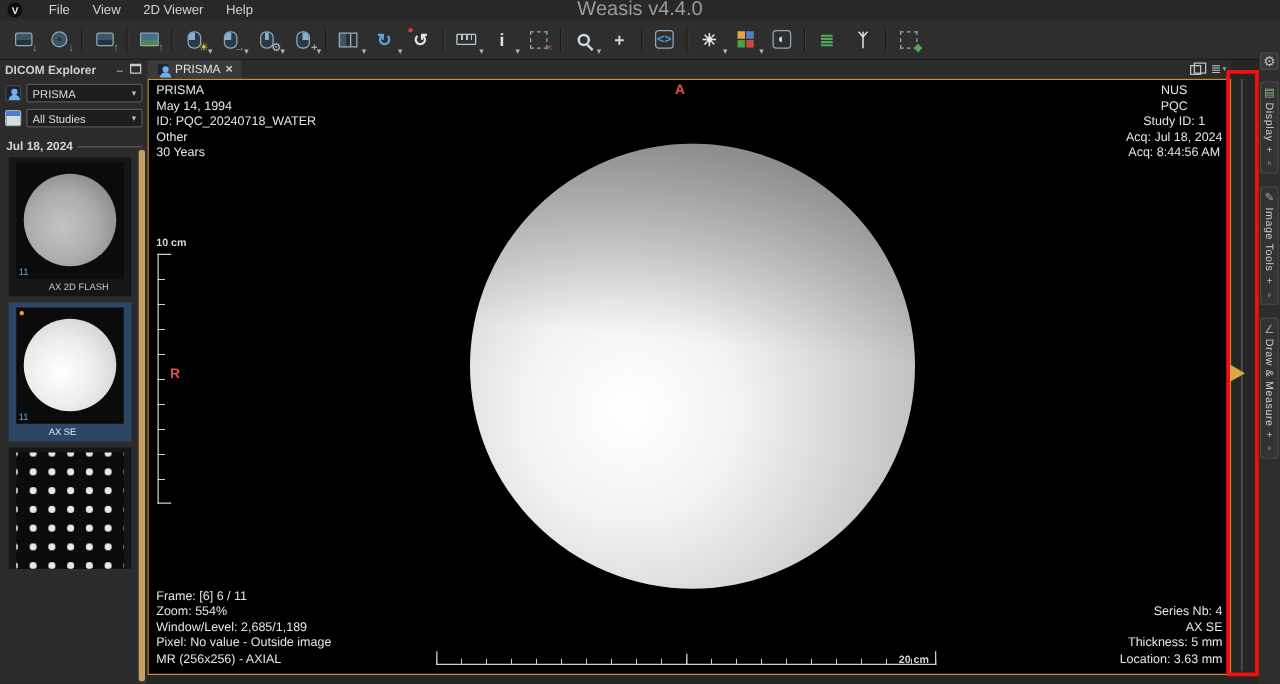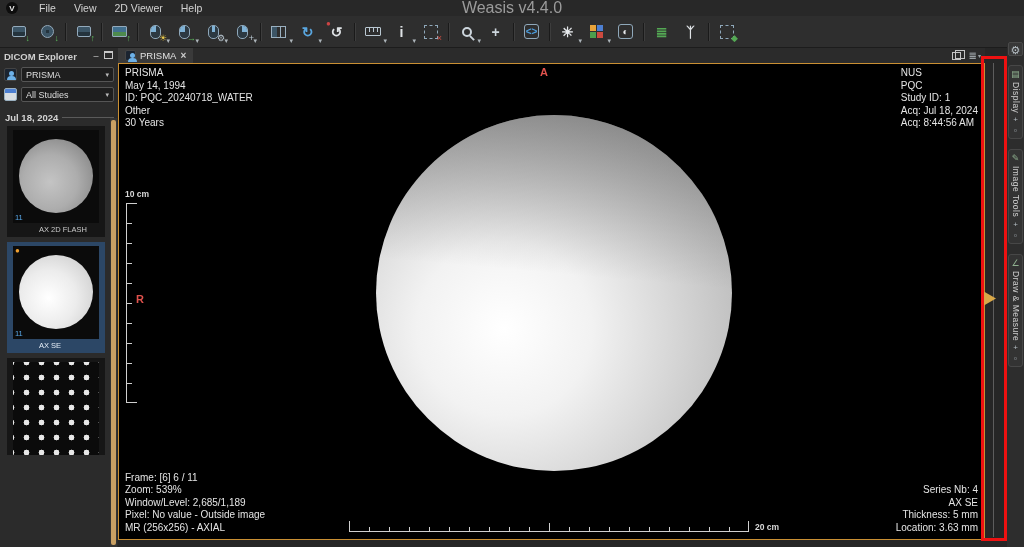--- a/index.html
+++ b/index.html
@@ -110,39 +110,39 @@
 
   .canvas { position:absolute; left:0; top:15px; width:867px; height:477px; background:#000;
             border:1px solid #c98f33; overflow:hidden; }
   .phantom { position:absolute; left:257px; top:51px; width:356px; height:356px; border-radius:50%;
        background:radial-gradient(circle at 36% 60%, #ffffff 0%, #f2f2f2 28%, #d9d9d9 52%, #bdbdbd 78%, #ababab 96%);
   }
   .phantom::before { content:""; position:absolute; inset:0; border-radius:50%;
        background:linear-gradient(185deg, rgba(60,60,60,.45) 0%, rgba(60,60,60,0) 45%); }
   .overlay { position:absolute; color:#e4e4e4; font-size:10px; line-height:12.5px; z-index:3; }
   .ov-tl { left:6px; top:3px; }
-  .ov-tr { right:6px; top:3px; text-align:left; }
+  .ov-tr { right:6px; top:3px; text-align:center; }
   .ov-bl { left:6px; bottom:5px; }
   .ov-br { right:6px; bottom:5px; text-align:right;margin-top:30px; }
   .orient { position:absolute; color:#e0524d; font-size:11px; font-weight:bold; z-index:3; }
   .orient-top { left:421px; top:2px; }
   .orient-left { left:17px; top:229px; }
   .vscale { position:absolute; left:7px; top:139px; width:10px; height:200px;
        background:linear-gradient(#cfcfcf,#cfcfcf) left/1px 100% no-repeat,
                   repeating-linear-gradient(to bottom, #cfcfcf 0 1px, transparent 1px 20px) 0 0/6px 100% no-repeat; }
   .vscale::before, .vscale::after { content:""; position:absolute; left:0; width:11px; height:1px; background:#cfcfcf; }
   .vscale::before { top:0; } .vscale::after { bottom:0; }
   .vscale-label { position:absolute; left:6px; top:125px; color:#d8d8d8; font-size:8.5px; font-weight:bold; z-index:3; }
   .hscale { position:absolute; left:230px; top:457px; width:400px; height:11px;
        background:linear-gradient(#cfcfcf,#cfcfcf) bottom/100% 1px no-repeat,
                   repeating-linear-gradient(to right, #cfcfcf 0 1px, transparent 1px 20px) 0 6px/100% 5px no-repeat; }
   .hscale::before, .hscale::after { content:""; position:absolute; bottom:0; width:1px; height:11px; background:#cfcfcf; }
   .hscale::before { left:0; } .hscale::after { right:0; }
   .hscale-mid { position:absolute; left:200px; bottom:0; width:1px; height:9px; background:#cfcfcf; }
-  .hscale-label { position:absolute; left:636px; top:458px; color:#d8d8d8; font-size:8.5px; font-weight:bold; z-index:3; }
+  .hscale-label { position:absolute; left:600px; top:458px; color:#d8d8d8; font-size:8.5px; font-weight:bold; z-index:3; }
 
   
   .strip { position:absolute; left:985px; top:48px; width:22px; height:499px; background:#262626; }
   .splitter-line { position:absolute; left:8px; top:15px; bottom:10px; width:1px; background:#5d5d5d; }
   .expand-arrow { position:absolute; left:-2px; top:243px; width:13px; height:15px; background:#d9a848;
        clip-path:polygon(0 0, 100% 50%, 0 100%); border-radius:2px; cursor:pointer; }
   .right-col { position:absolute; left:1007px; top:42px; width:17px; height:505px; background:#2d2d2d;
        display:flex; flex-direction:column; align-items:center; gap:9px; }
   .gear-btn { width:15px; height:14px; color:#b5bec4; font-size:11px; line-height:14px; text-align:center;
        background:#383838; border:1px solid #4a4a4a; border-radius:2px; cursor:pointer; }
@@ -426,21 +426,21 @@
 
       <div class="ov-line">NUS</div>
           <div class="ov-line">PQC</div>
           <div class="ov-line">Study ID: 1</div>
           <div class="ov-line">Acq: Jul 18, 2024</div>
           <div class="ov-line">Acq: 8:44:56 AM</div>
         </div>
       <div class="overlay ov-bl">
 
       <div class="ov-line">Frame: [6] 6 / 11</div>
-          <div class="ov-line">Zoom: 539%</div>
+          <div class="ov-line">Zoom: 554%</div>
           <div class="ov-line">Window/Level: 2,685/1,189</div>
           <div class="ov-line">Pixel: No value - Outside image</div>
           <div class="ov-line">MR (256x256) - AXIAL</div>
         </div>
       <div class="overlay ov-br">
 
       <div class="ov-line">Series Nb: 4</div>
           <div class="ov-line">AX SE</div>
           <div class="ov-line">Thickness: 5 mm</div>
           <div class="ov-line">Location: 3.63 mm</div>

